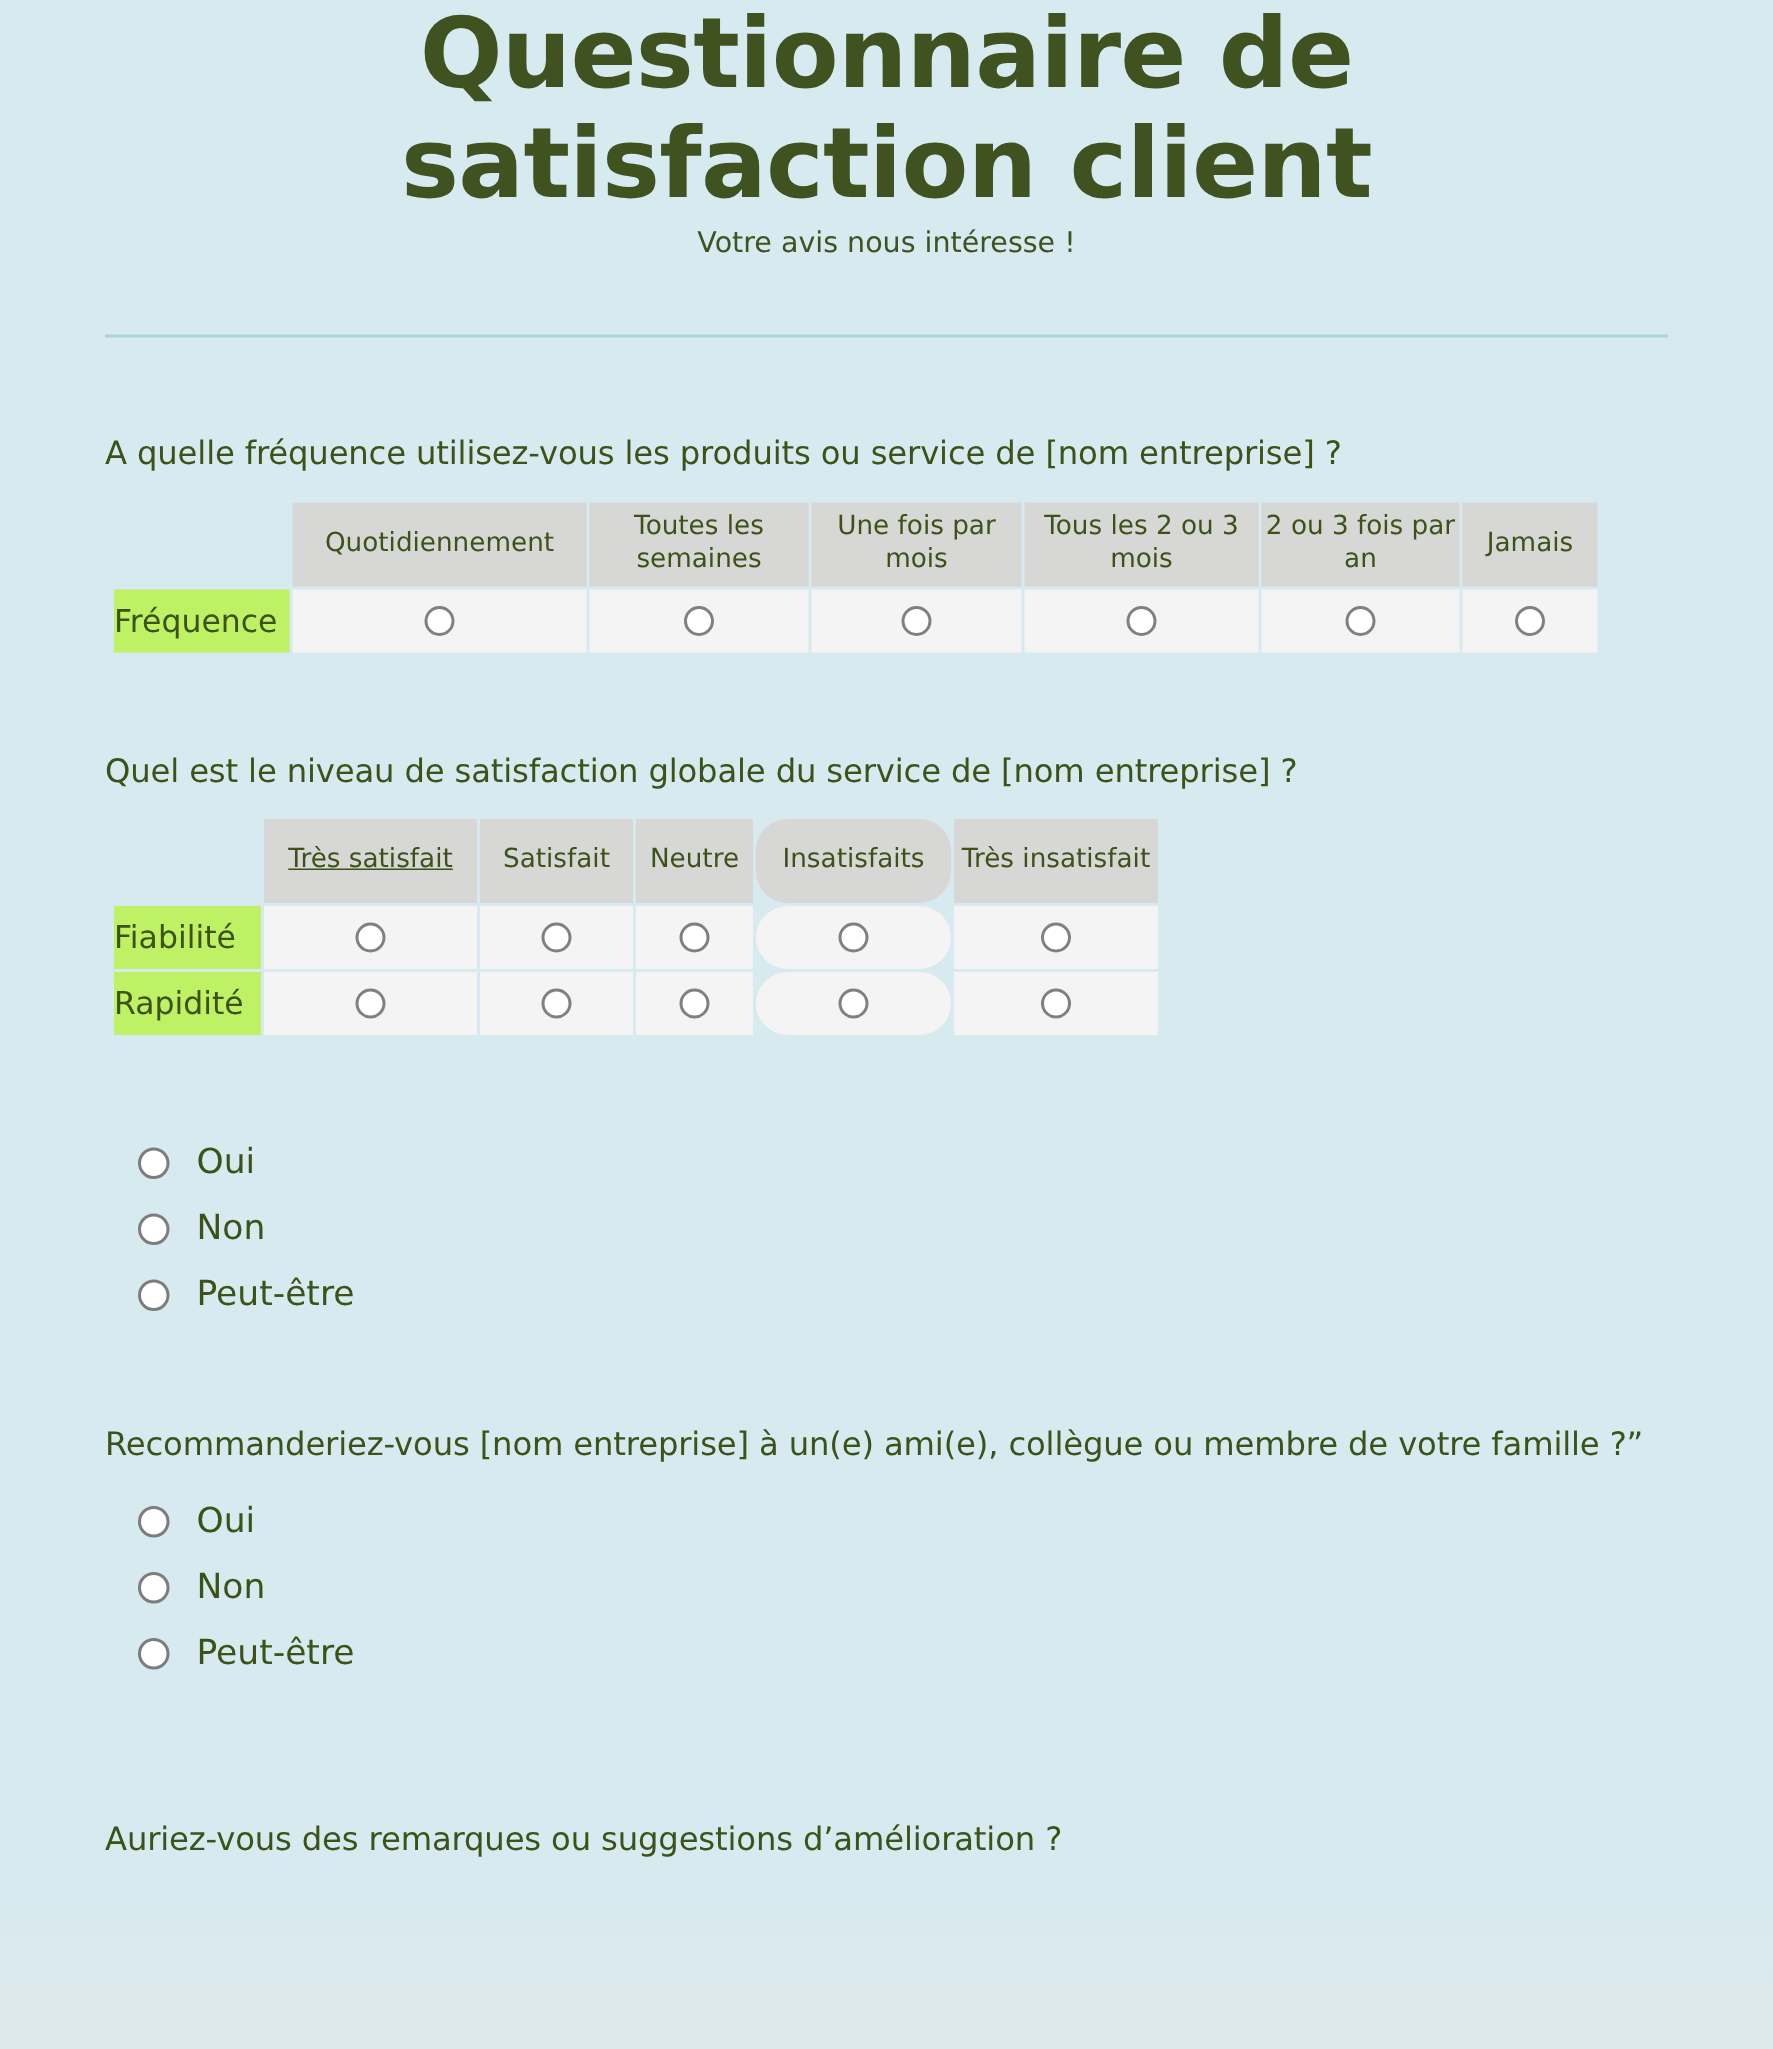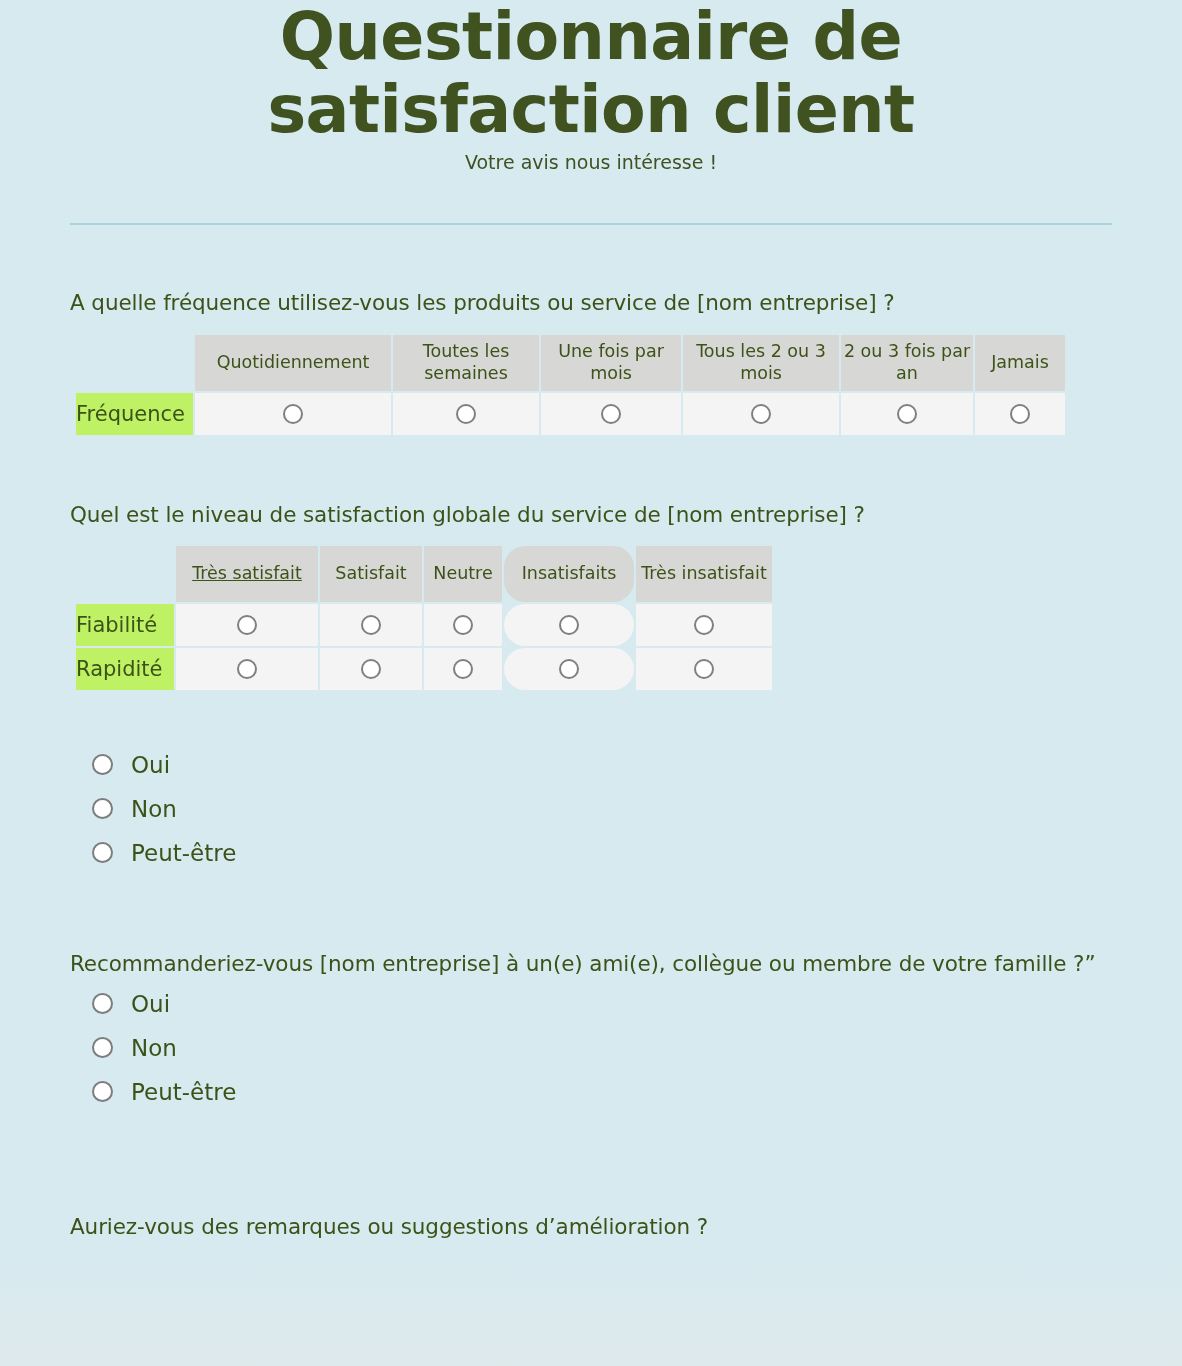--- a/index.html
+++ b/index.html
@@ -146,21 +146,21 @@
   #table-satisfaction .c5 { width: 136px; }
 
   
   .option-list {
     list-style: none;
     margin: 0;
     padding: 0 0 0 22px;
   }
   .option-row {
     display: flex;
-    align-items: flex-start;
+    align-items: center;
     height: 44px;
   }
   .option-row .radio {
     width: 21px;
     height: 21px;
     border: 2px solid #7d7d7d;
     flex: 0 0 auto;
   }
   .option-label {
     font-size: 23px;

